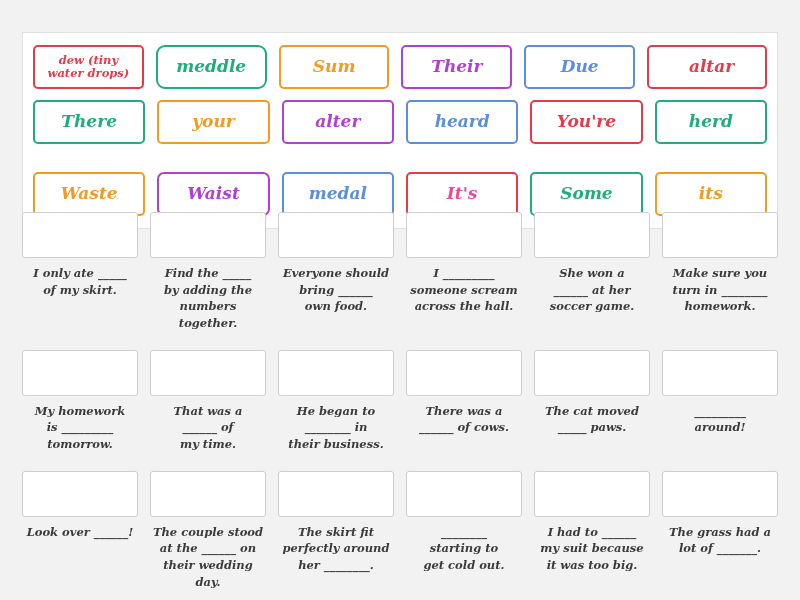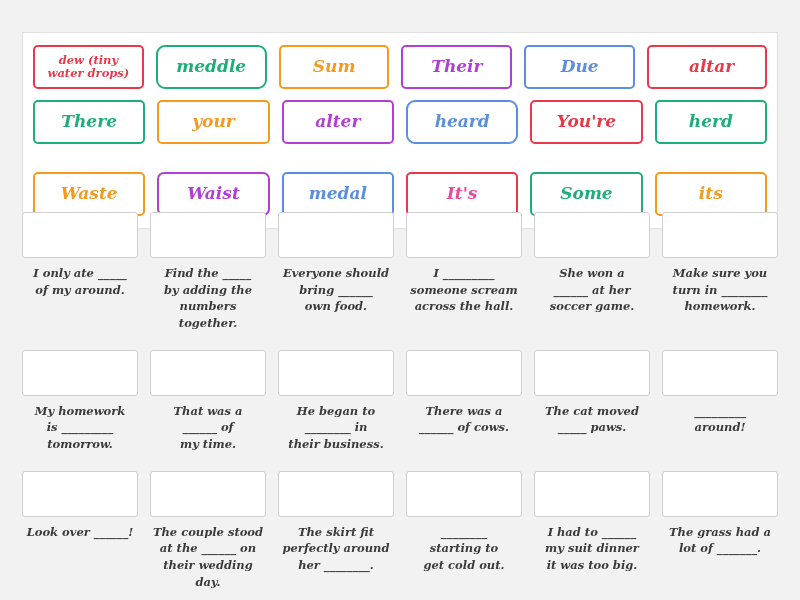--- a/index.html
+++ b/index.html
@@ -112,41 +112,41 @@
       <div class="chip" style="color: rgb(31, 174, 122); border-color: rgb(31, 174, 122); white-space: pre-line; border-radius: 9px;">meddle</div>
       <div class="chip" style="color: rgb(243, 154, 31); border-color: rgb(243, 154, 31); white-space: pre-line;">Sum</div>
       <div class="chip" style="color: rgb(178, 63, 212); border-color: rgb(178, 63, 212); white-space: pre-line;">Their</div>
       <div class="chip" style="color: rgb(91, 142, 222); border-color: rgb(91, 142, 222); white-space: pre-line;">Due</div>
       <div class="chip" style="color: rgb(232, 57, 74); border-color: rgb(232, 57, 74); white-space: pre-line; padding-left: 9px;">altar</div>
     </div>
     <div class="bank-row">
       <div class="chip" style="color: rgb(31, 174, 122); border-color: rgb(31, 174, 122); white-space: pre-line;">There</div>
       <div class="chip" style="color: rgb(243, 154, 31); border-color: rgb(243, 154, 31); white-space: pre-line;">your</div>
       <div class="chip" style="color: rgb(178, 63, 212); border-color: rgb(178, 63, 212); white-space: pre-line;">alter</div>
-      <div class="chip" style="color: rgb(91, 142, 222); border-color: rgb(91, 142, 222); white-space: pre-line; border-radius: 9px;">heard</div>
+      <div class="chip" style="color: rgb(91, 142, 222); border-color: rgb(91, 142, 222); white-space: pre-line;">heard</div>
       <div class="chip" style="color: rgb(232, 57, 74); border-color: rgb(232, 57, 74); white-space: pre-line;">You're</div>
       <div class="chip" style="color: rgb(31, 174, 122); border-color: rgb(31, 174, 122); white-space: pre-line;">herd</div>
     </div>
     <div class="bank-row">
       <div class="chip" style="color: rgb(243, 154, 31); border-color: rgb(243, 154, 31); white-space: pre-line;">Waste</div>
       <div class="chip" style="color: rgb(178, 63, 212); border-color: rgb(178, 63, 212); white-space: pre-line; border-radius: 7px;">Waist</div>
       <div class="chip" style="color: rgb(91, 142, 222); border-color: rgb(91, 142, 222); white-space: pre-line;">medal</div>
       <div class="chip" style="color: #ec4899; border-color: rgb(232, 57, 74); white-space: pre-line;">It's</div>
       <div class="chip" style="color: rgb(31, 174, 122); border-color: rgb(31, 174, 122); white-space: pre-line; font-style: italic;">Some</div>
       <div class="chip" style="color: rgb(243, 154, 31); border-color: rgb(243, 154, 31); white-space: pre-line;">its</div>
     </div>
   </div>
 
   <div class="grid">
 
     <div class="grid-row">
       <div class="cell">
         <div class="dropzone"></div>
         <div class="prompt">I only ate _____
-of my around.</div>
+of my skirt.</div>
       </div>
       <div class="cell">
         <div class="dropzone"></div>
         <div class="prompt">Find the _____
 by adding the
 numbers together.</div>
       </div>
       <div class="cell">
         <div class="dropzone"></div>
         <div class="prompt">Everyone should
@@ -228,21 +228,21 @@
       </div>
       <div class="cell">
         <div class="dropzone"></div>
         <div class="prompt">________
 starting to
 get cold out.</div>
       </div>
       <div class="cell">
         <div class="dropzone"></div>
         <div class="prompt">I had to ______
-my suit dinner
+my suit because
 it was too big.</div>
       </div>
       <div class="cell">
         <div class="dropzone"></div>
         <div class="prompt">The grass had a
 lot of _______.</div>
       </div>
     </div>
 
   </div>

